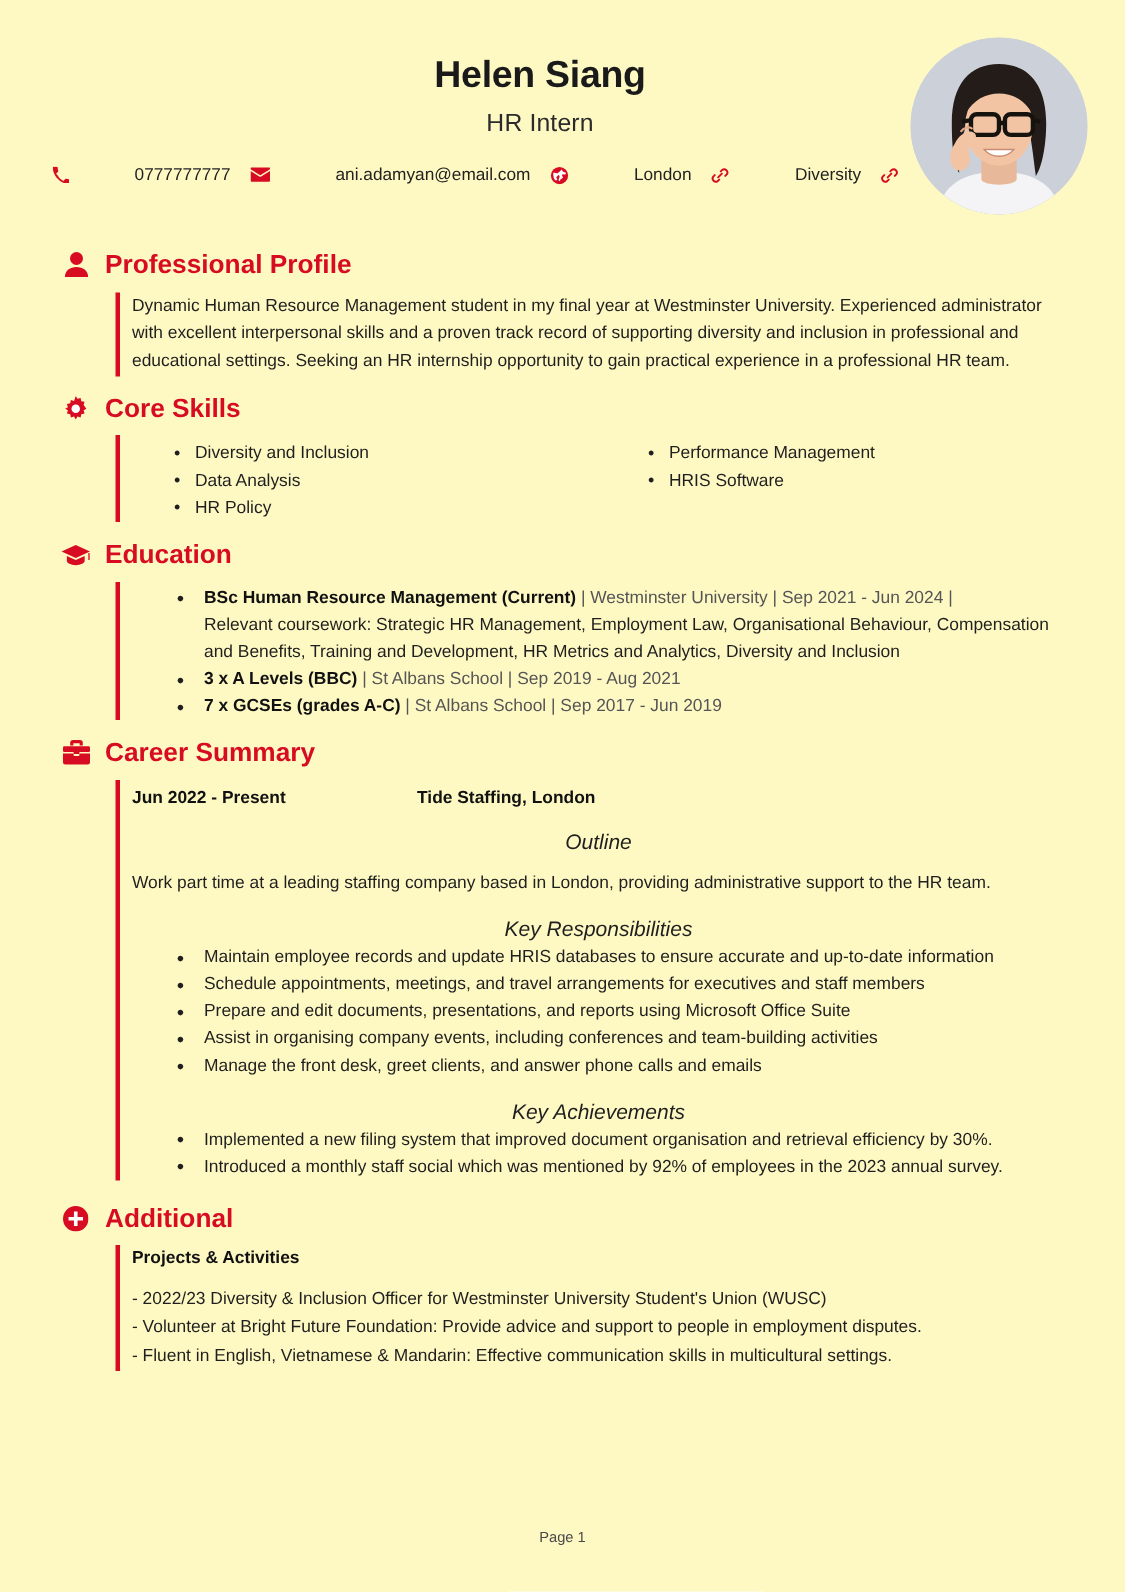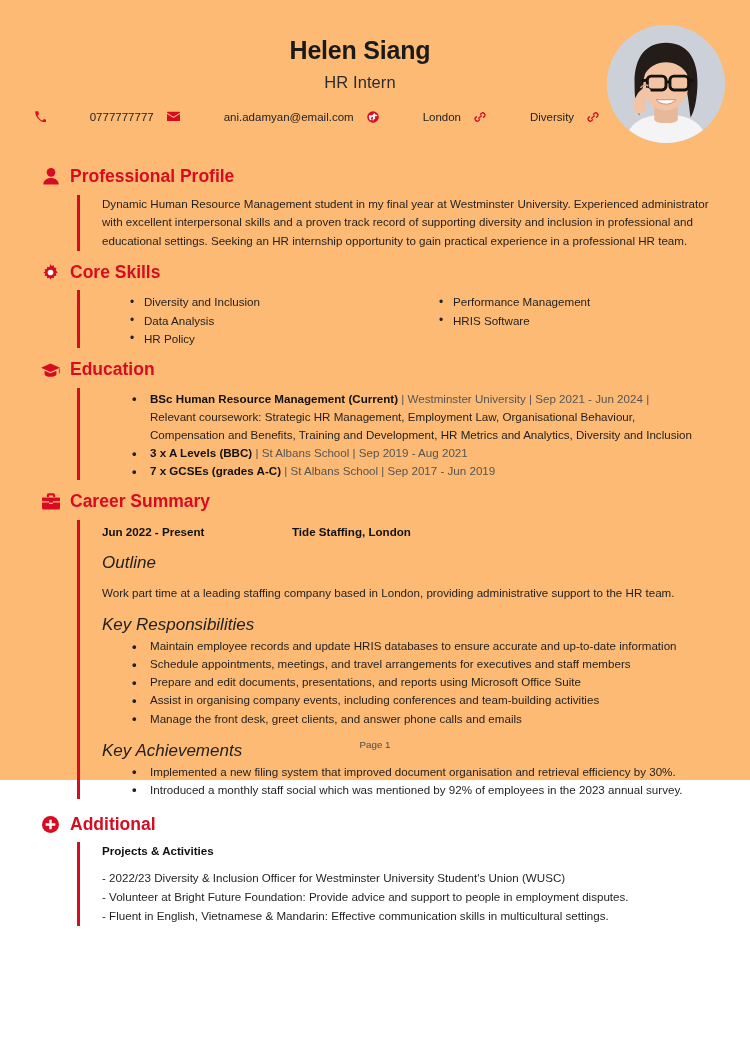--- a/index.html
+++ b/index.html
@@ -9,24 +9,24 @@
     height: 1061px;
     background: #ffffff;
     font-family: "Liberation Sans", sans-serif;
     color: #231f20;
     position: relative;
     overflow: hidden;
   }
 
   .page {
     width: 750px;
-    height: 780px;
+    height: 1061px;
     position: relative;
     padding: 0;
-    background: #fdba74;
+    background: #fef9c3;
   }
 
   
   .header {
     position: relative;
     padding: 30px 40px 0 40px;
     height: 155px;
   }
 
   .header-center {
@@ -109,21 +109,21 @@
     font-size: 17.5px;
     font-weight: bold;
     color: #d70c22;
     letter-spacing: 0px;
     line-height: 1;
   }
 
   .section-body {
     border-left: 3px solid #d70c22;
     margin-left: 37px;
-    padding-left: 22px;
+    padding-left: 8px;
     min-height: 10px;
   }
 
   p, li, div { font-size: 11.6px; }
 
   .profile-text {
     font-size: 11.6px;
     line-height: 1.62;
     color: #1f1f1f;
     text-align: left;
@@ -196,24 +196,25 @@
     line-height: 1.52;
   }
   .job-role {
     font-size: 11.6px;
     font-weight: bold;
     color: #111;
     line-height: 1.52;
   }
 
   .sub-label {
-    font-size: 17px;
+    font-size: 14px;
     font-style: italic;
     color: #1f1f1f;
     margin-top: 13px;
+    text-align: center;
   }
 
   .outline-text {
     font-size: 11.6px;
     line-height: 1.55;
     color: #1f1f1f;
     margin-top: 11px;
   }
 
   .bullets { list-style: none; padding-left: 30px; margin-top: 2px; }

